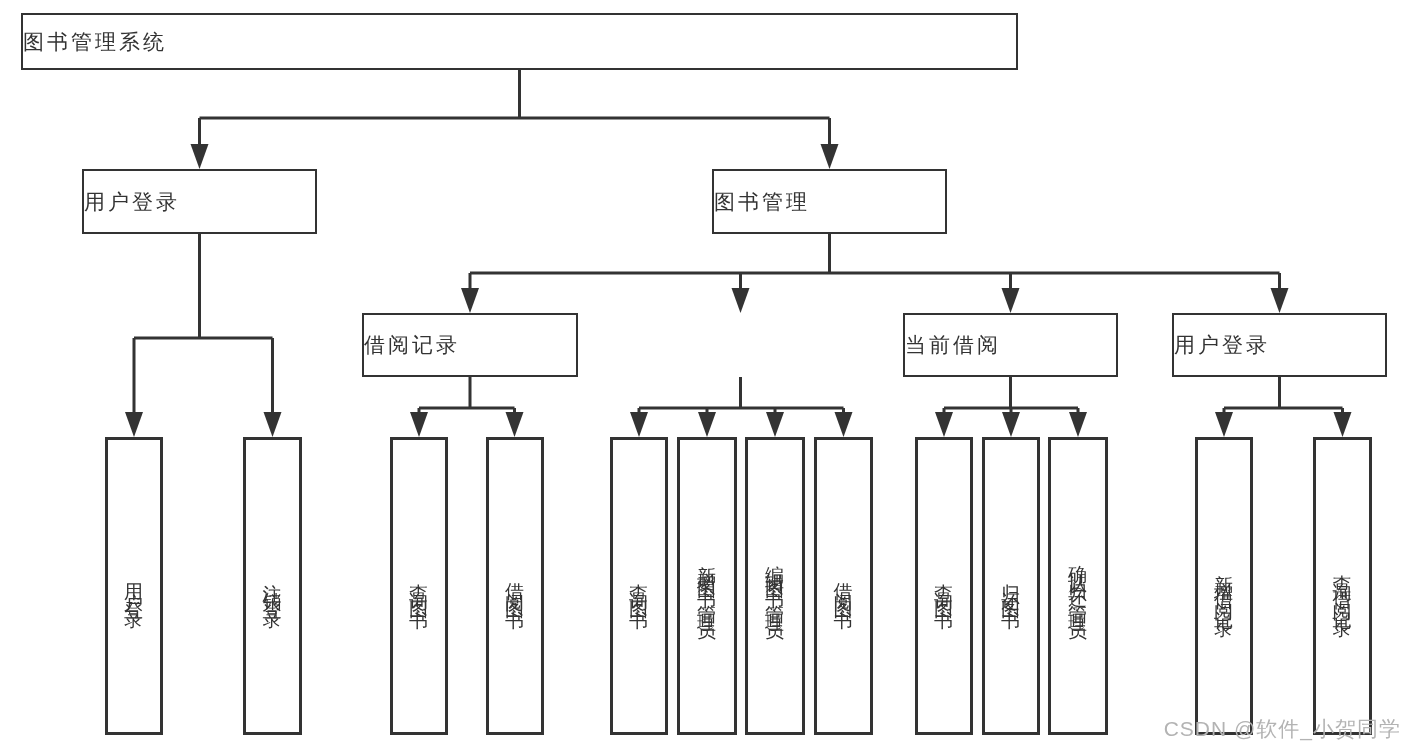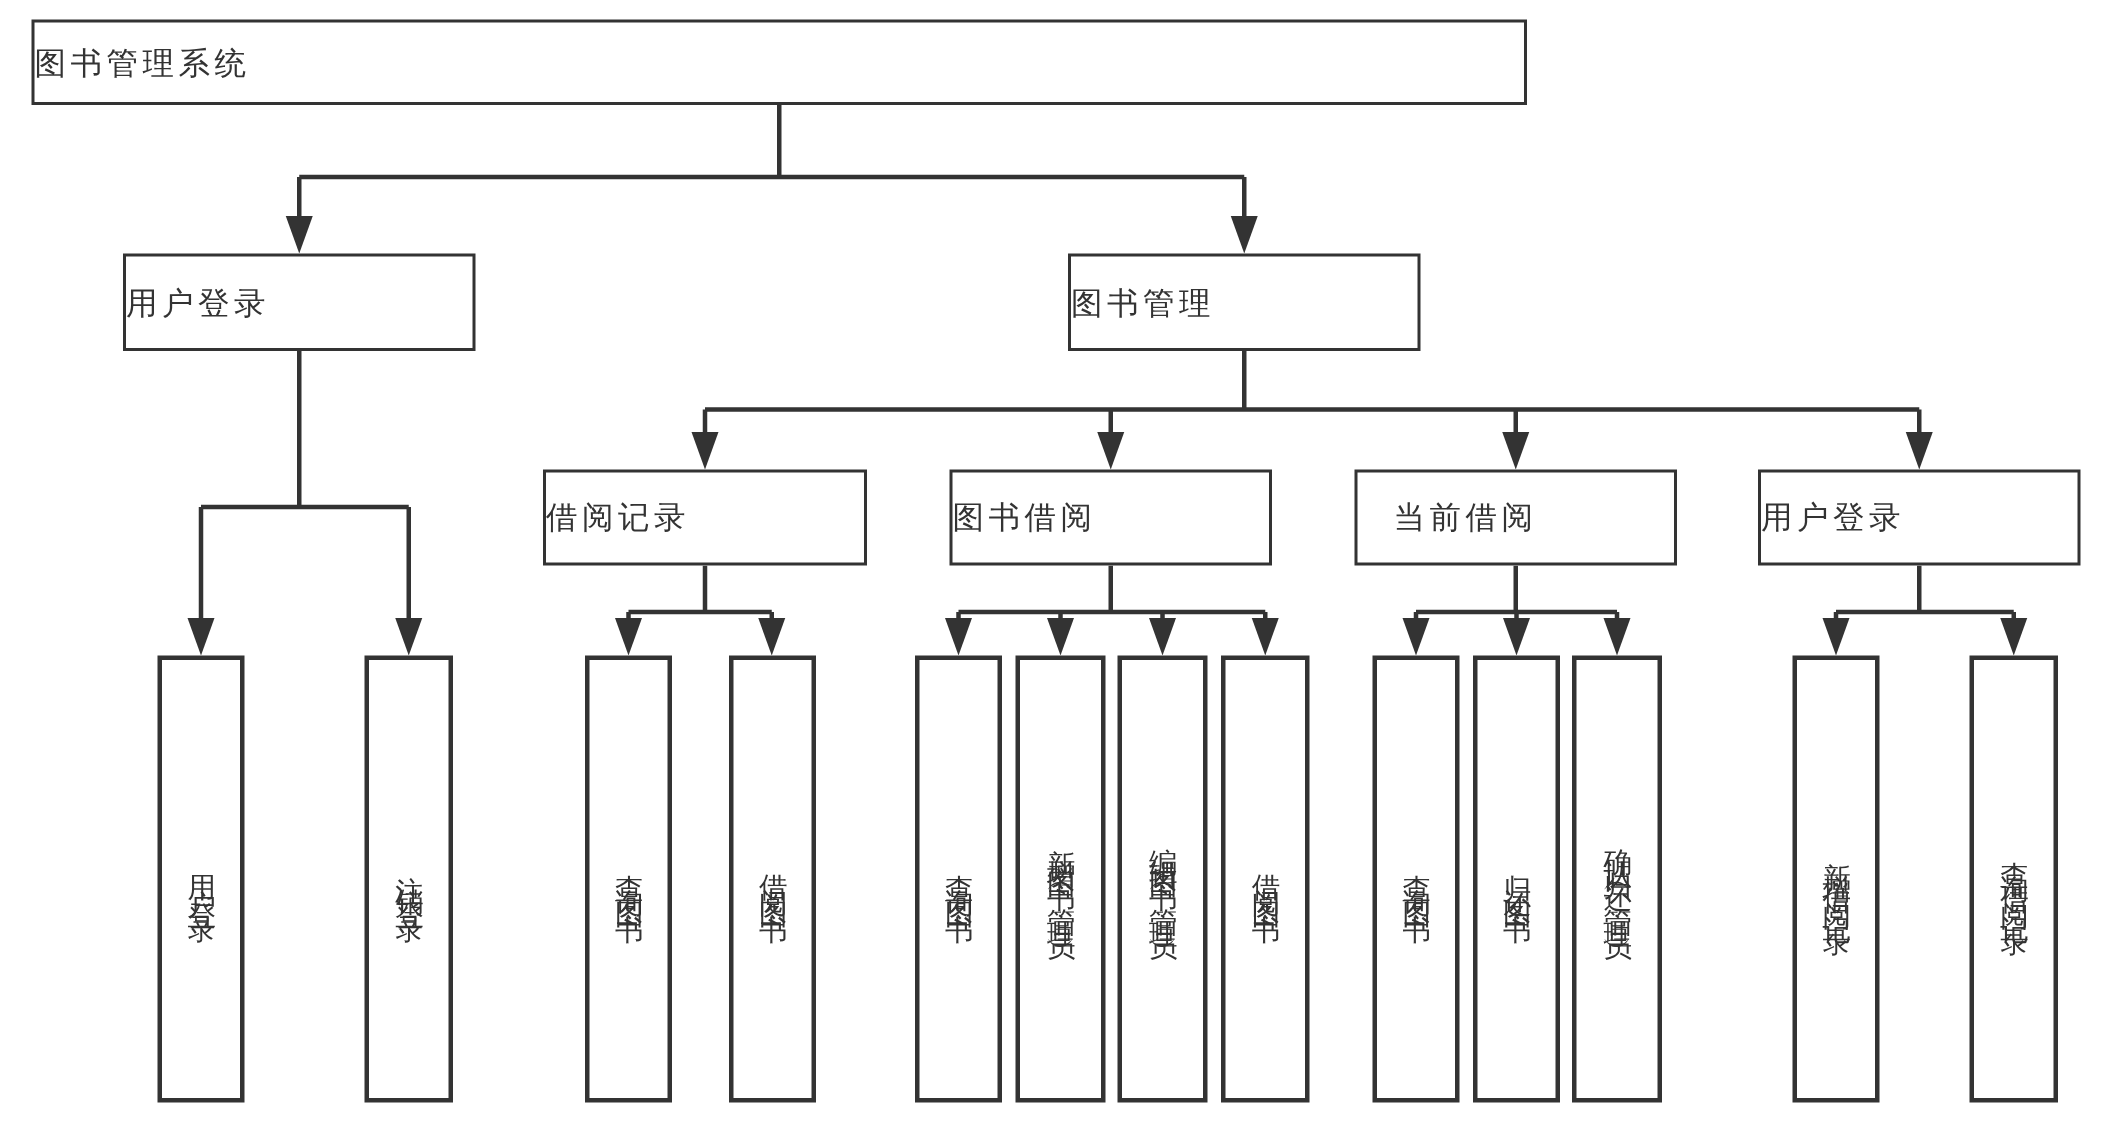--- a/index.html
+++ b/index.html
@@ -51,21 +51,21 @@
     line-height: 1;
     color: #333333;
   }
   .vbox.long .vtext { letter-spacing: 8px; }
   
   #node-root        { left: 21px;   top: 13px;  width: 997px; height: 57px; }
   #node-user-login  { left: 82px;   top: 169px; width: 235px; height: 65px; }
   #node-book-mgmt   { left: 712px;  top: 169px; width: 235px; height: 65px; }
   #node-new-book    { left: 362px;  top: 313px; width: 216px; height: 64px; }
   #node-book-borrow { left: 633px;  top: 313px; width: 215px; height: 64px; }
-  #node-cur-borrow  { left: 903px;  top: 313px; width: 215px; height: 64px; padding-left: 24px; }
+  #node-cur-borrow  { left: 903px;  top: 313px; width: 215px; height: 64px; }
   #node-borrow-rec  { left: 1172px; top: 313px; width: 215px; height: 64px; }
 
   #leaf-a1 { left: 105px;  width: 58px; }
   #leaf-a2 { left: 243px;  width: 59px; }
   #leaf-b1 { left: 390px;  width: 58px; }
   #leaf-b2 { left: 486px;  width: 58px; }
   #leaf-c1 { left: 610px;  width: 58px; }
   #leaf-c2 { left: 677px;  width: 60px; }
   #leaf-c3 { left: 745px;  width: 60px; }
   #leaf-c4 { left: 814px;  width: 59px; }
@@ -138,23 +138,20 @@
   <div class="hbox" id="node-user-login">
     <span>用户登录</span>
   </div>
   <div class="hbox" id="node-book-mgmt">
     <span>图书管理</span>
   </div>
 
   <div class="hbox" id="node-new-book">
     <span>借阅记录</span>
   </div>
-  <div class="hbox" id="node-book-borrow">
-    <span>图书借阅</span>
-  </div>
   <div class="hbox" id="node-cur-borrow">
     <span>当前借阅</span>
   </div>
   <div class="hbox" id="node-borrow-rec">
     <span>用户登录</span>
   </div>
 
   <div class="vbox" id="leaf-a1">
     <span class="vtext">用户登录</span>
   </div>
@@ -192,13 +189,14 @@
     <span class="vtext">确认归还（管理员）</span>
   </div>
 
   <div class="vbox" id="leaf-e1">
     <span class="vtext">新增借阅记录</span>
   </div>
   <div class="vbox" id="leaf-e2">
     <span class="vtext">查询借阅记录</span>
   </div>
 
+  <div id="watermark">CSDN @软件_小贺同学</div>
 </div>
 
 </body></html>

